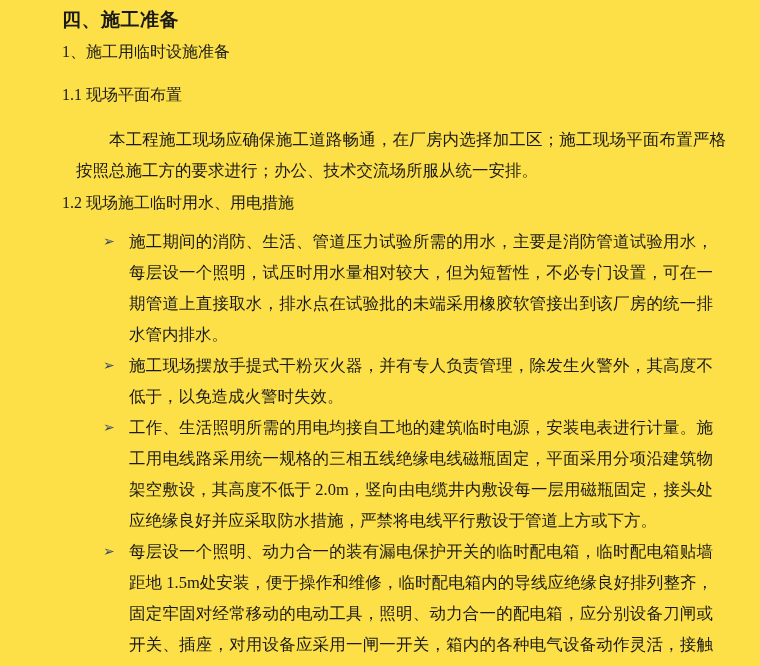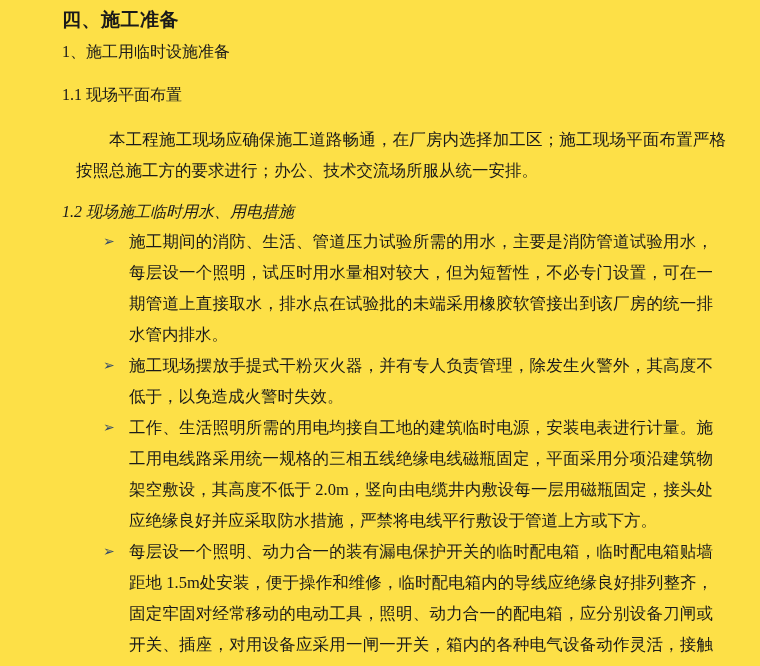--- a/index.html
+++ b/index.html
@@ -36,21 +36,21 @@
   }
   .h-sub {
     position: absolute;
     left: 62px;
     font-size: 16px;
     line-height: 26px;
     white-space: nowrap;
   }
   .h-sub-1 { top: 39px; }
   .h-sub-2 { top: 82px; }
-  .h-sub-3 { top: 199px; font-style: italic; }
+  .h-sub-3 { top: 190px; }
 
   
   .para {
     position: absolute;
     left: 62px;
     top: 124px;
     width: 650px;
     font-size: 16.5px;
     line-height: 31px;
     text-align: justify;

